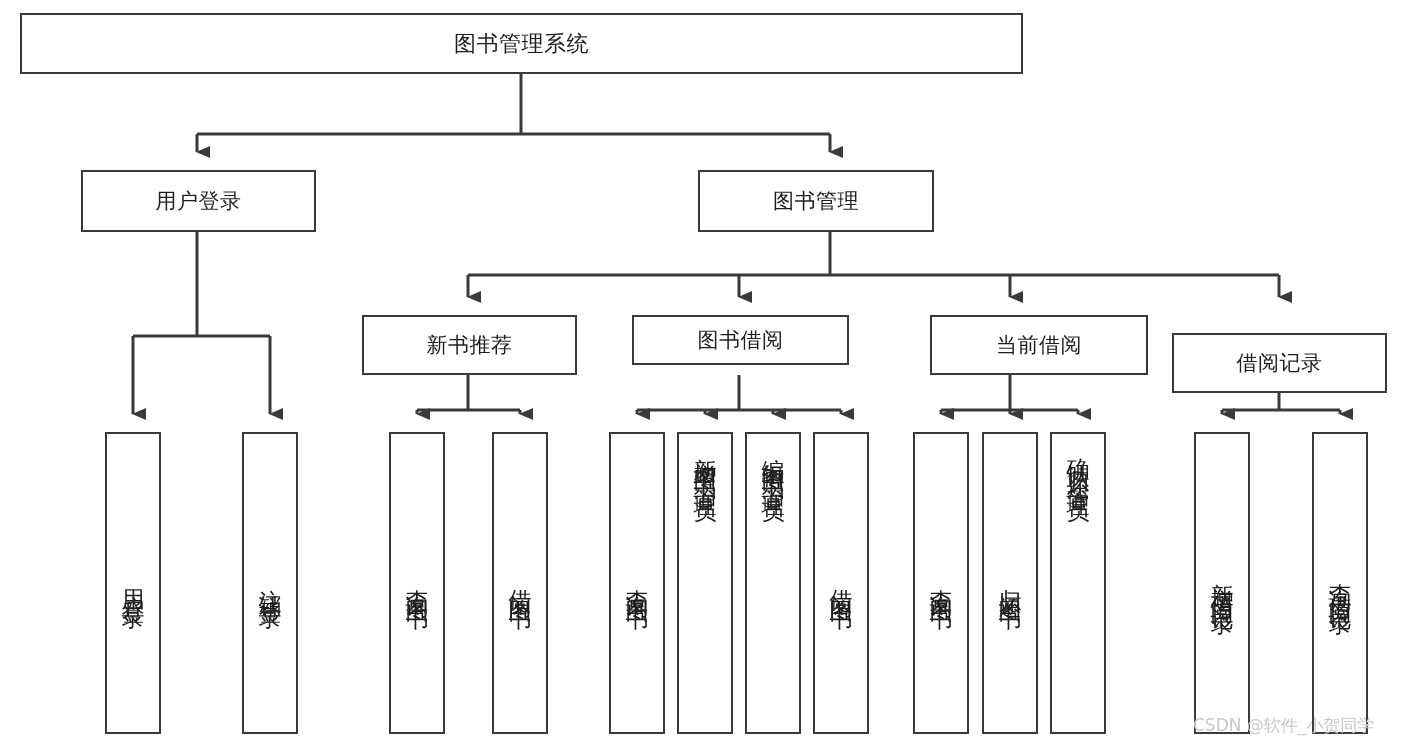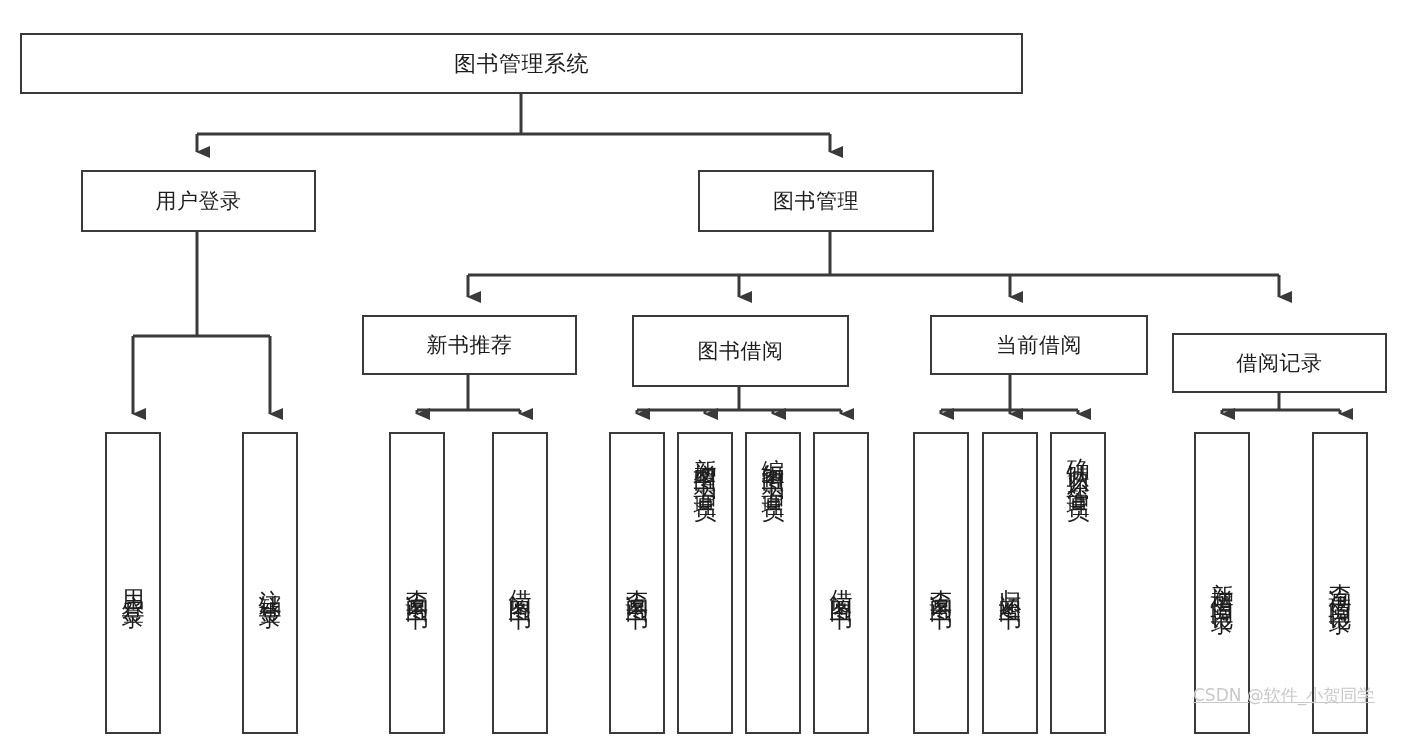--- a/index.html
+++ b/index.html
@@ -127,37 +127,37 @@
       <path d="M1010,410 L1010,414" marker-end="url(#arrow)"></path>
       <path d="M1078,410 L1078,414" marker-end="url(#arrow)"></path>
 
       <path d="M1279,375 L1279,410"></path>
       <path d="M1222,410 L1340,410"></path>
       <path d="M1222,410 L1222,414" marker-end="url(#arrow)"></path>
       <path d="M1340,410 L1340,414" marker-end="url(#arrow)"></path>
     </g>
   </svg>
 
-  <div class="node horiz root" style="left:20px; top:13px; width:1003px; height:61px;margin-top:20px;">
+  <div class="node horiz root" style="left:20px; top:13px; width:1003px; height:61px;">
     <span class="lbl">图书管理系统</span>
   </div>
 
   <div class="node horiz" style="left:81px; top:170px; width:235px; height:62px;">
     <span class="lbl">用户登录</span>
   </div>
 
   <div class="node horiz" style="left:698px; top:170px; width:236px; height:62px;">
     <span class="lbl">图书管理</span>
   </div>
 
   <div class="node horiz" style="left:362px; top:315px; width:215px; height:60px;align-items:center;">
     <span class="lbl">新书推荐</span>
   </div>
 
-  <div class="node horiz" style="left:632px; top:315px; width:217px; height:72px;">
+  <div class="node horiz" style="left:632px; top:315px; width:217px; height:50px;">
     <span class="lbl">图书借阅</span>
   </div>
 
   <div class="node horiz" style="left:902px; top:315px; width:218px; height:60px;margin-left:28px;">
     <span class="lbl">当前借阅</span>
   </div>
 
   <div class="node horiz" style="left:1172px; top:333px; width:215px; height:60px;">
     <span class="lbl">借阅记录</span>
   </div>
@@ -207,15 +207,15 @@
   </div>
 
   <div class="node vert mid" style="left:1194px; top:432px; width:56px; height:302px;">
     <span class="lbl">新增借阅记录</span>
   </div>
 
   <div class="node vert mid" style="left:1312px; top:432px; width:56px; height:302px;">
     <span class="lbl">查询借阅记录</span>
   </div>
 
-  <div class="watermark" style="left:1193px; top:684px;text-decoration:underline;">CSDN @软件_小贺同学</div>
+  <div class="watermark" style="left:1193px; top:714px;">CSDN @软件_小贺同学</div>
 
 </div>
 
 </body></html>

